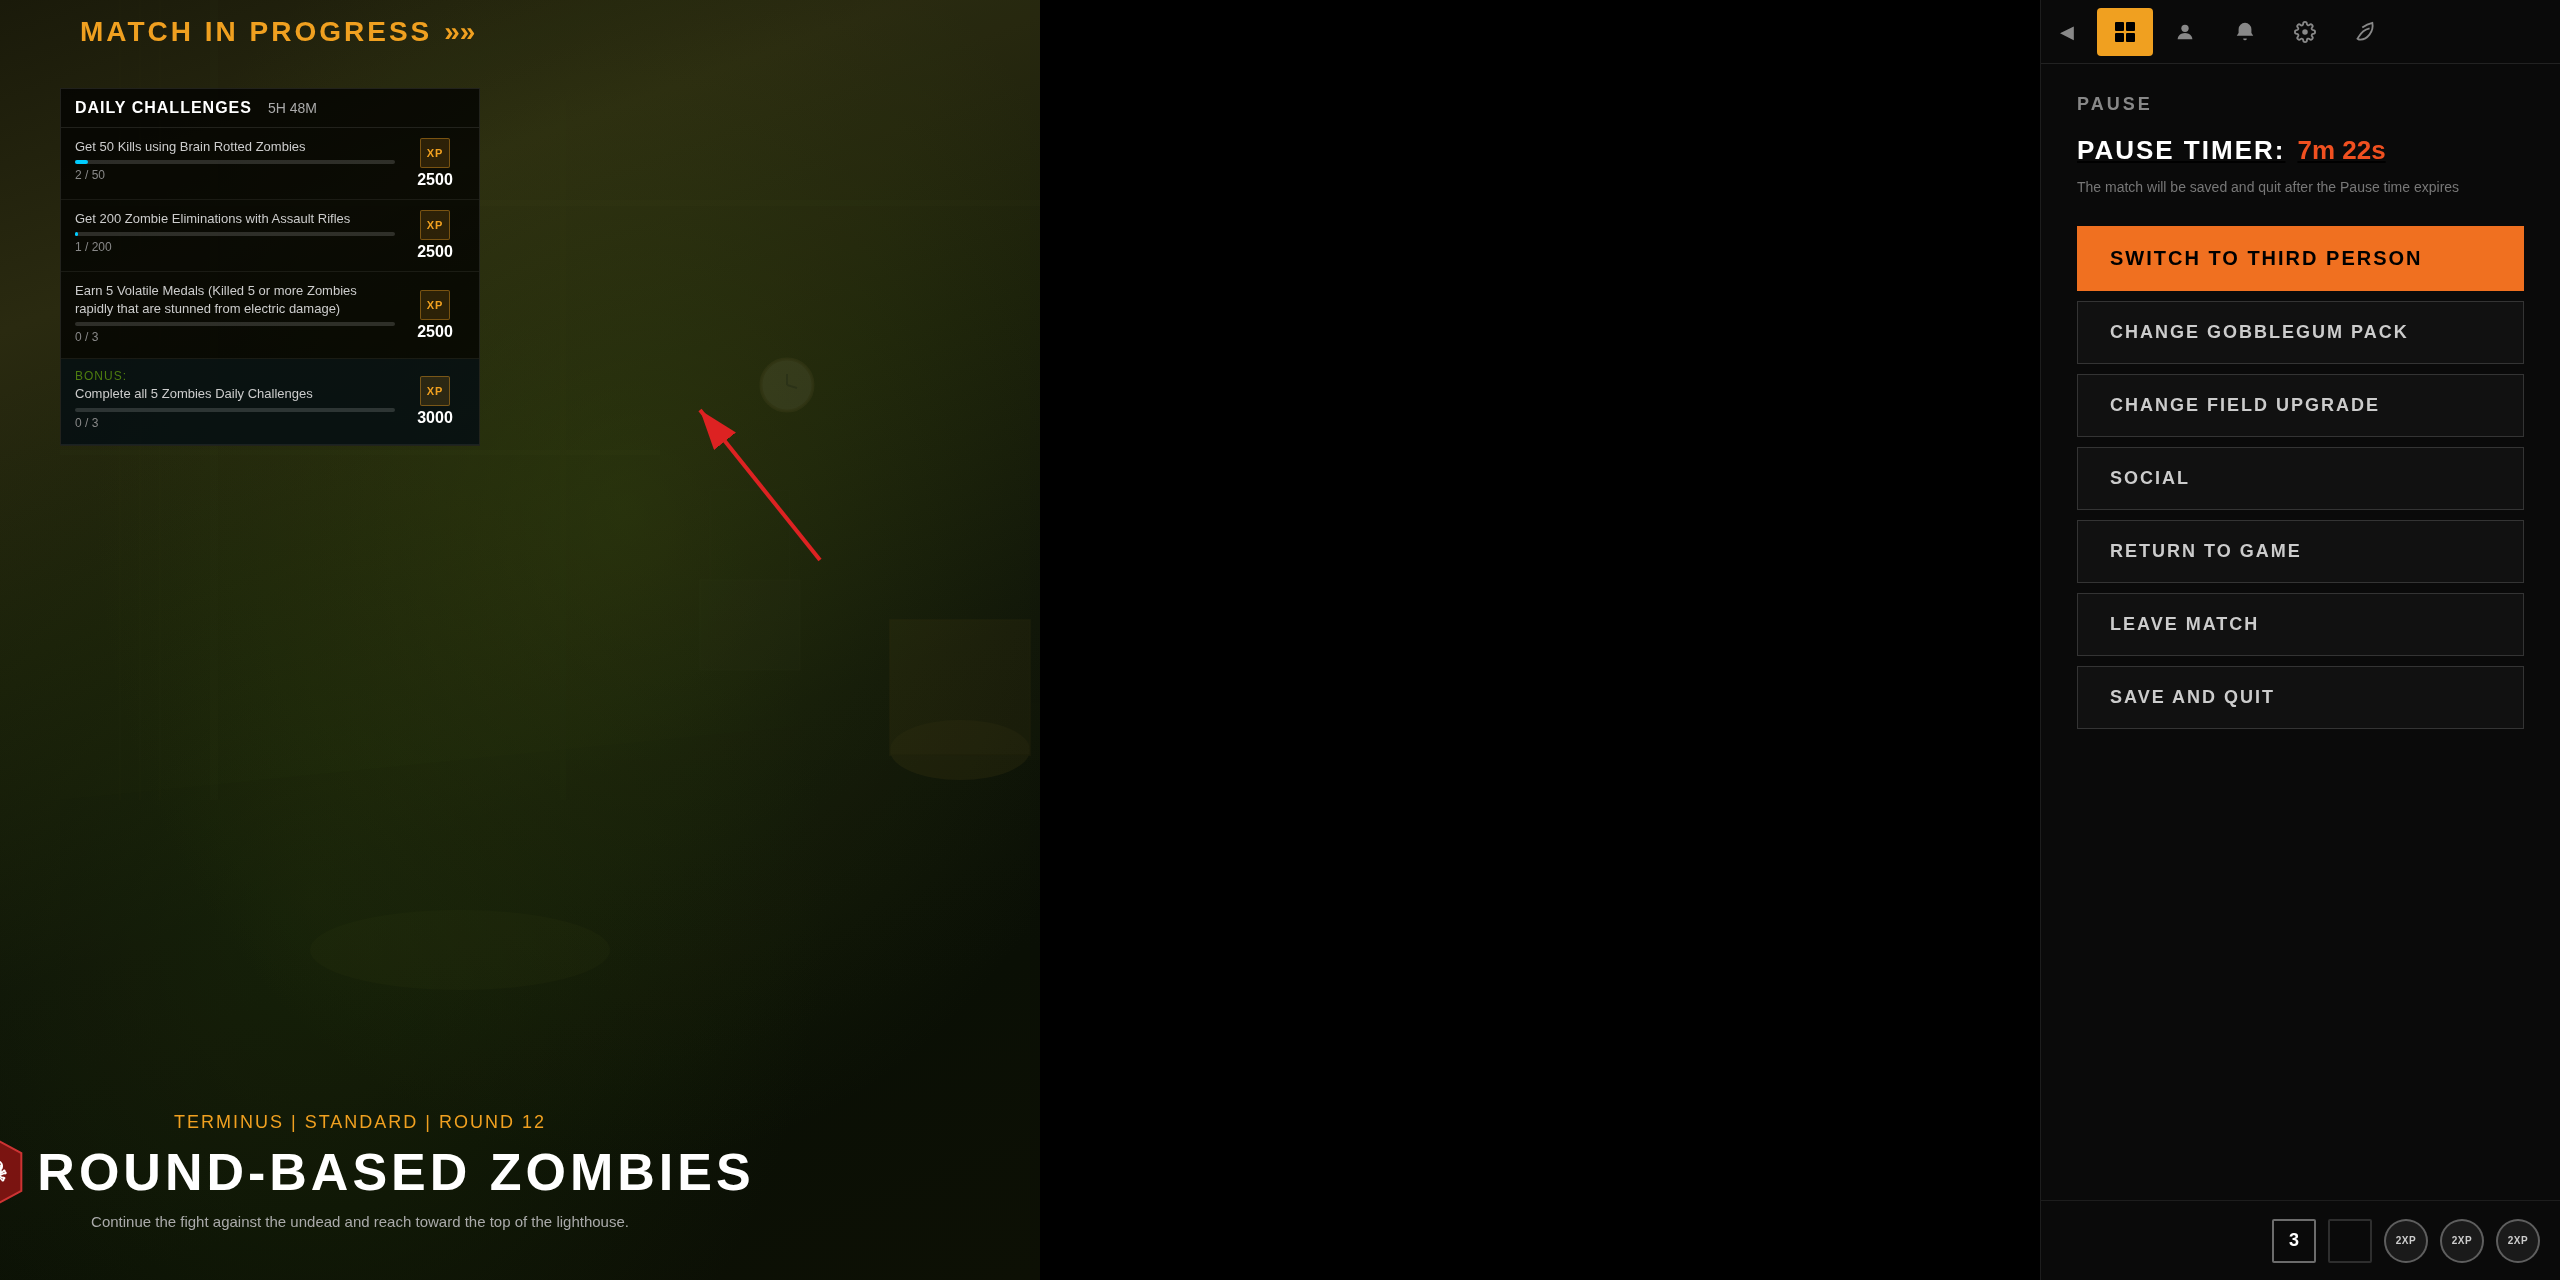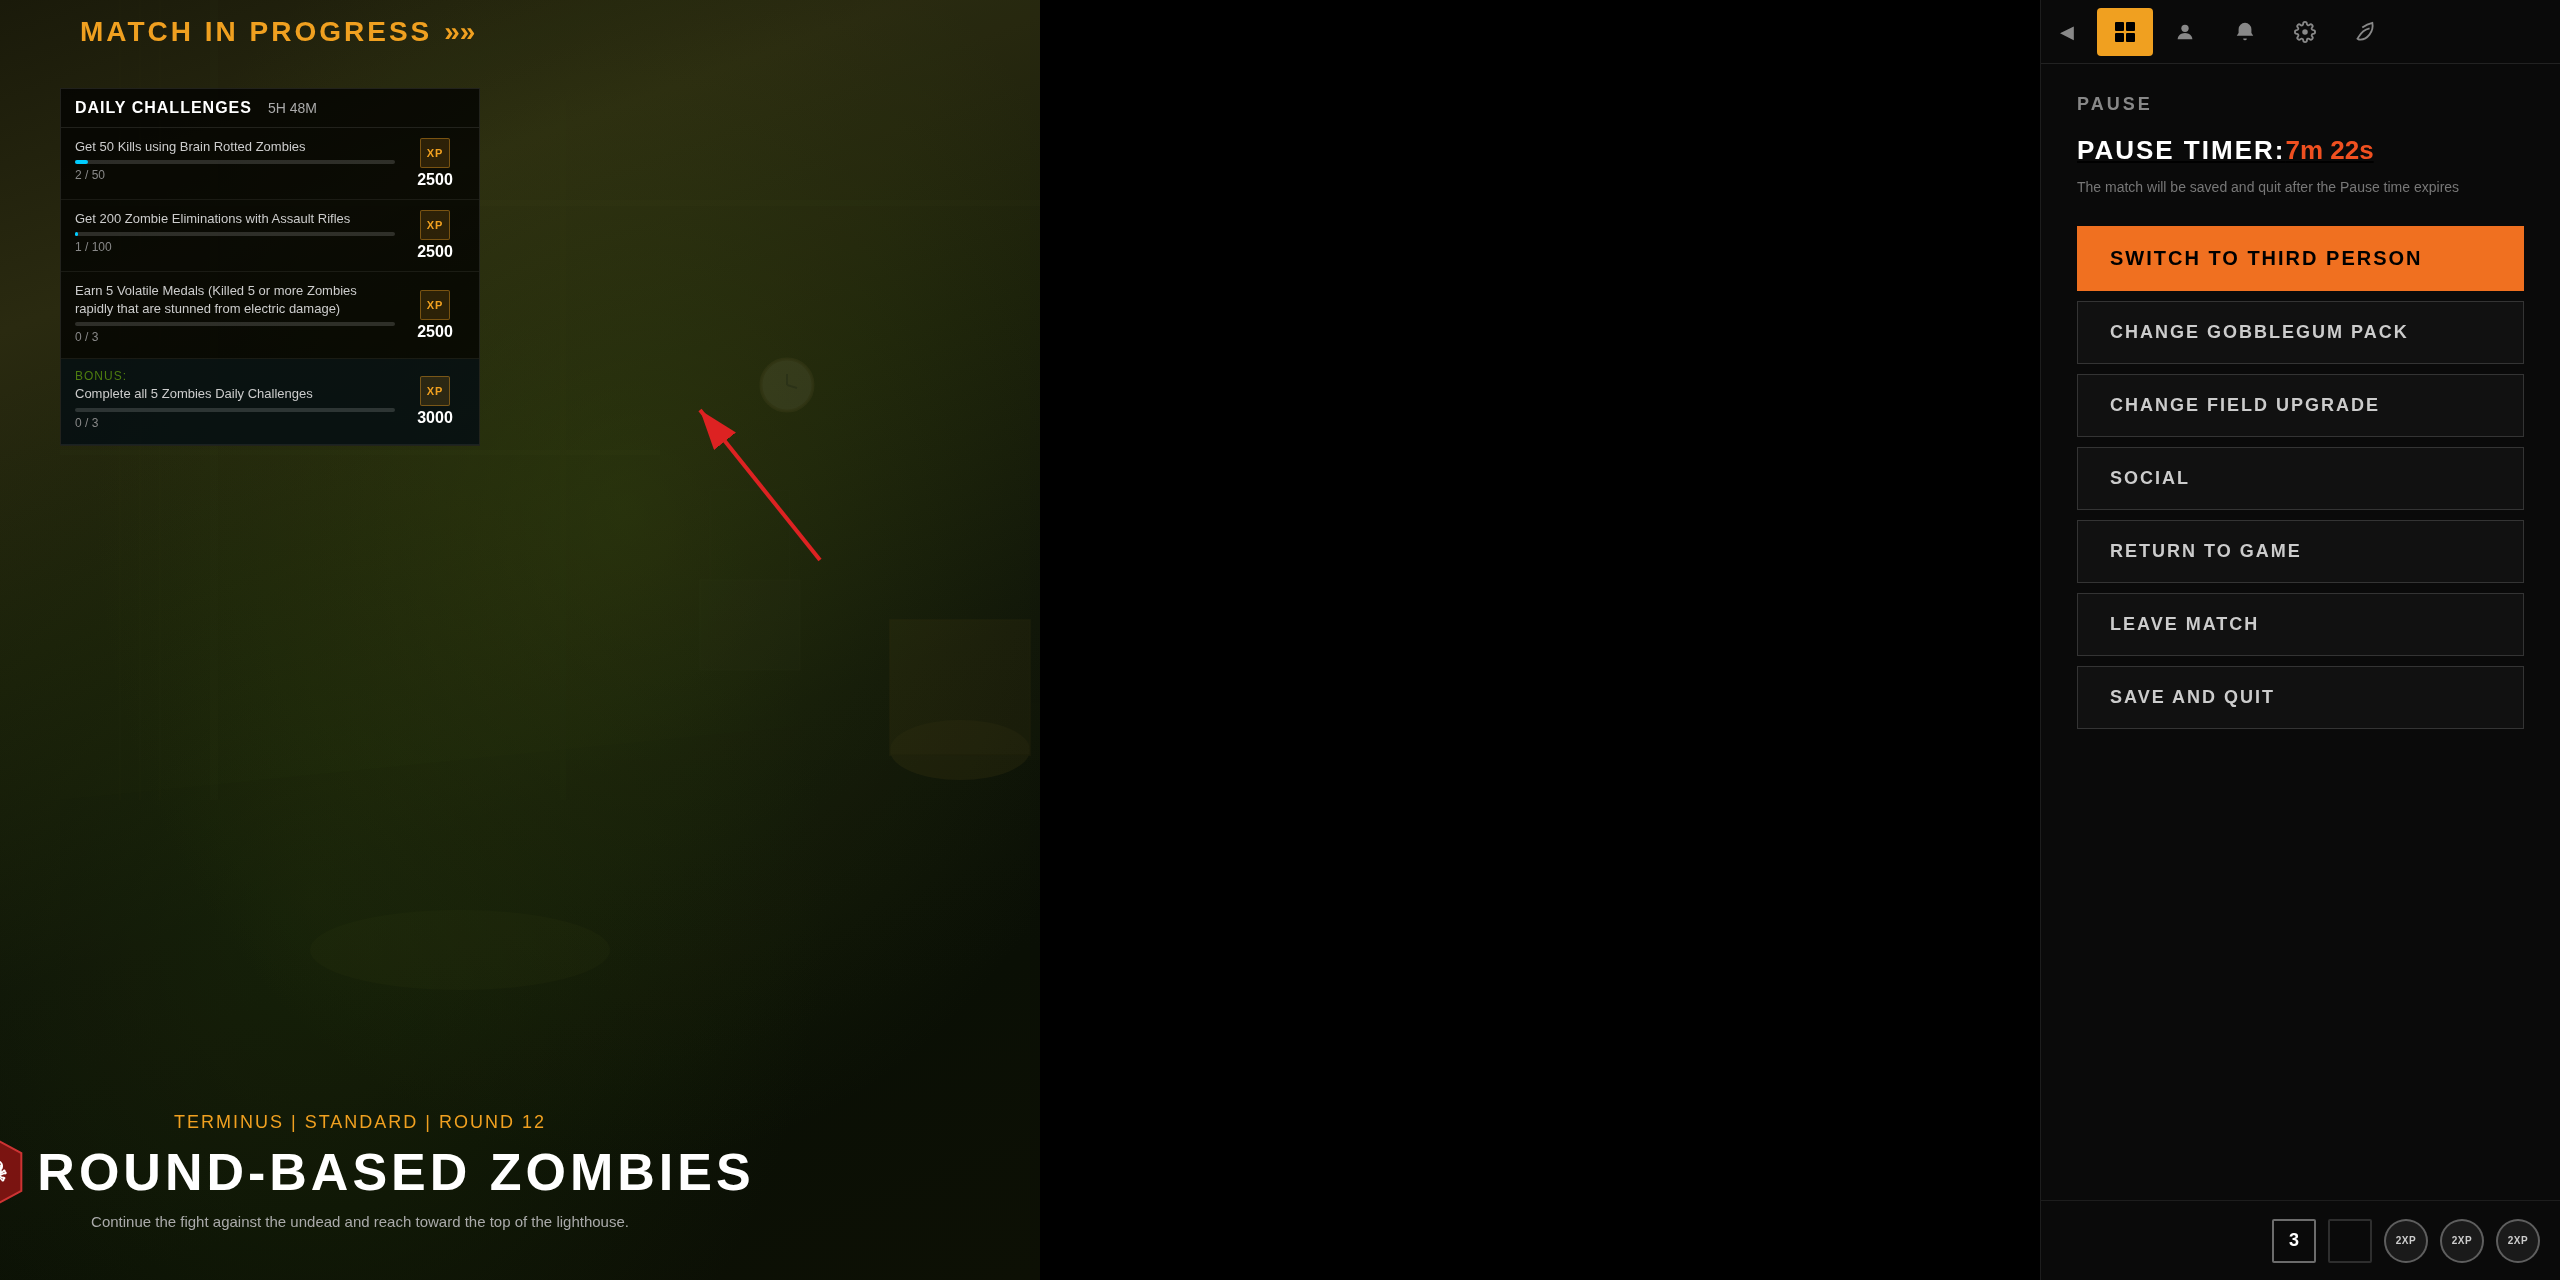--- a/index.html
+++ b/index.html
@@ -271,20 +271,21 @@
       font-size: 18px;
       font-weight: 700;
       letter-spacing: 3px;
       text-transform: uppercase;
       margin-bottom: 20px;
     }
 
     .pause-timer-row {
       display: flex;
       align-items: flex-start;
+      gap: 12px;
       margin-bottom: 12px;
       text-decoration: underline;
     }
 
     .pause-timer-label {
       color: #ffffff;
       font-size: 26px;
       font-weight: 900;
       letter-spacing: 2px;
       text-transform: uppercase;
@@ -455,21 +456,21 @@
       <span class="xp-value">2500</span>
     </div>
   </div>
 
   <div class="challenge-item">
     <div class="challenge-text-area">
       <div class="challenge-desc">Get 200 Zombie Eliminations with Assault Rifles</div>
       <div class="progress-bar-bg">
         <div class="progress-bar-fill progress-fill-cyan" style="width:1%"></div>
       </div>
-      <div class="challenge-progress">1 / 100</div>
+      <div class="challenge-progress">1 / 200</div>
     </div>
     <div class="xp-badge">
       <span class="xp-label">XP</span>
       <span class="xp-value">2500</span>
     </div>
   </div>
 
   <div class="challenge-item">
     <div class="challenge-text-area">
       <div class="challenge-desc">Earn 5 Volatile Medals (Killed 5 or more Zombies rapidly that are stunned from electric damage)</div>

